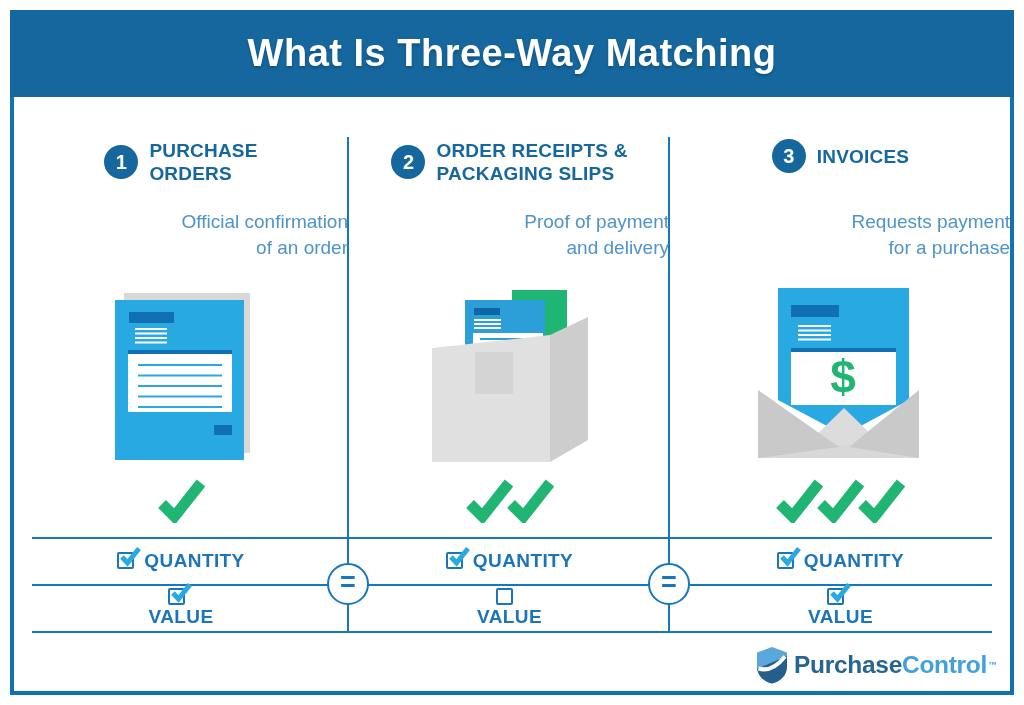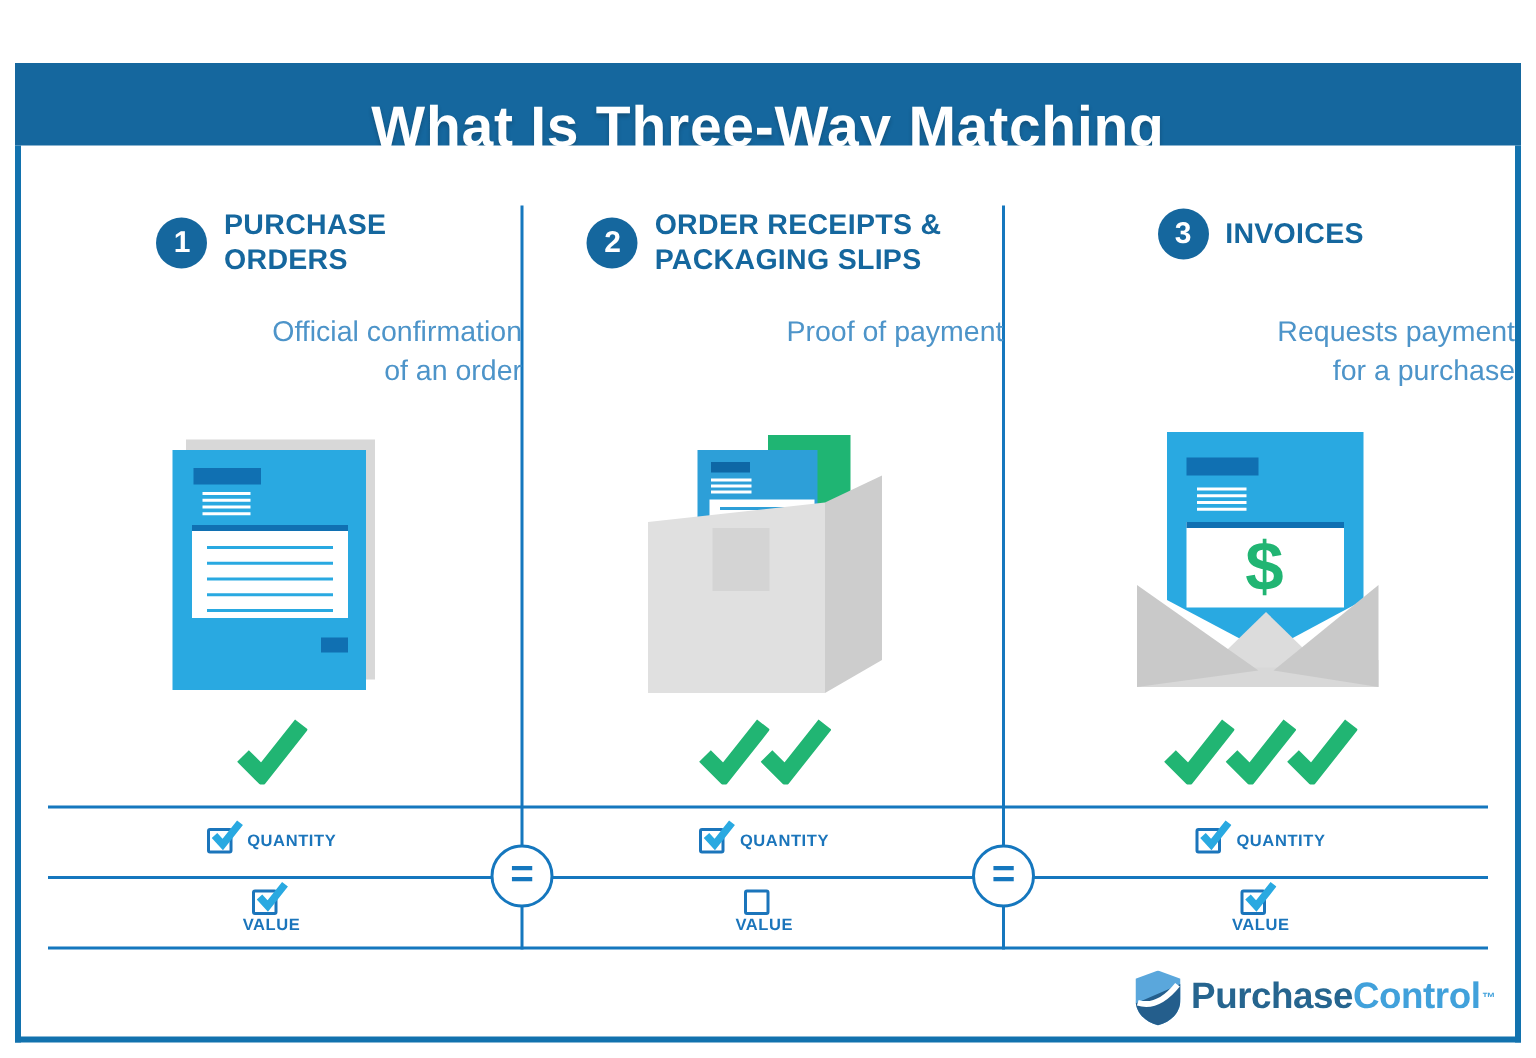--- a/index.html
+++ b/index.html
@@ -1,21 +1,21 @@
 <!DOCTYPE html>
 <html><head>
 <meta charset="utf-8">
 <style>
   html,body{margin:0;padding:0;background:#ffffff;}
   body{font-family:"Liberation Sans","DejaVu Sans",sans-serif;}
   .stage{position:relative;width:1024px;height:705px;background:#ffffff;overflow:hidden;}
 
   
   .banner{position:absolute;left:10px;top:10px;width:1004px;height:87px;background:#15679E;
-          display:flex;align-items:center;justify-content:center;margin-top:32px;}
+          display:flex;align-items:center;justify-content:center;}
   .banner h1{margin:0;color:#ffffff;font-size:38px;font-weight:700;letter-spacing:.5px;
              text-shadow:0 2px 3px rgba(0,0,0,.22);}
 
   
   .content{position:absolute;left:10px;top:97px;width:1004px;height:598px;box-sizing:border-box;
            border:4px solid #1272AE;border-top:0;background:#ffffff;}
   .inner{position:absolute;inset:0;}
 
   .vline{position:absolute;top:40px;width:2px;height:496px;background:#1577BE;}
   .vline.v1{left:333px;} .vline.v2{left:654px;}
@@ -38,21 +38,21 @@
   .illus.i1{top:188px;} .illus.i2{top:183px;} .illus.i3{top:186px;}
 
   .checks{position:absolute;top:378px;width:100%;height:50px;display:flex;align-items:center;justify-content:center;}
   .checks svg + svg{margin-left:-6px;}
 
   .match-row{position:absolute;width:100%;display:flex;align-items:center;justify-content:center;}
   .row-q{top:440px;height:47px;} .row-v{top:487px;height:47px;flex-direction:column;}
   .cbx{position:relative;width:17px;height:17px;box-sizing:border-box;border:2px solid #1B75BB;
        border-radius:2px;background:#fff;margin-right:10px;flex:0 0 auto;}
   .cbx svg{position:absolute;left:1px;top:-8px;}
-  .row-label{color:#1B75BB;font-size:11px;font-weight:700;letter-spacing:.4px;padding-top:1px;}
+  .row-label{color:#1B75BB;font-size:19px;font-weight:700;letter-spacing:.4px;padding-top:1px;}
 
   .eq{position:absolute;top:466px;width:42px;height:42px;box-sizing:border-box;border:2.5px solid #1577BE;
       border-radius:50%;background:#fff;display:flex;align-items:center;justify-content:center;z-index:5;}
   .eq.e1{left:313px;} .eq.e2{left:634px;}
   .eq span{color:#1577BE;font-size:27px;font-weight:700;margin-top:-3px;}
 
   .logo{position:absolute;right:13px;top:548px;height:40px;display:flex;align-items:center;}
   .logo svg{margin-right:7px;}
   .logo-purchase{color:#26658F;font-size:24.5px;font-weight:700;letter-spacing:-.3px;}
   .logo-control{color:#41A1DB;font-size:24.5px;font-weight:700;letter-spacing:-.3px;}
@@ -133,20 +133,21 @@
       <div class="col col2">
         <div class="col-header">
           <div class="num-badge">2</div>
           <div class="col-title">
             <div>ORDER RECEIPTS &amp;</div>
             <div>PACKAGING SLIPS</div>
           </div>
         </div>
         <div class="subtitle">
           <div>Proof of payment</div>
+          <div>and delivery</div>
         </div>
         <div class="illus i2">
           <svg width="180" height="185" viewBox="0 0 180 185">
             <rect x="92" y="10" width="55" height="60" fill="#1FB573"></rect>
             <rect x="45" y="20" width="80" height="54" fill="#2D9FD8"></rect>
             <rect x="54" y="28" width="26" height="7" fill="#0E67A5"></rect>
             <rect x="54" y="39" width="27" height="2" fill="#fff"></rect>
             <rect x="54" y="43" width="27" height="2" fill="#fff"></rect>
             <rect x="54" y="47" width="27" height="2" fill="#fff"></rect>
             <rect x="53" y="53" width="70" height="22" fill="#ffffff"></rect>

